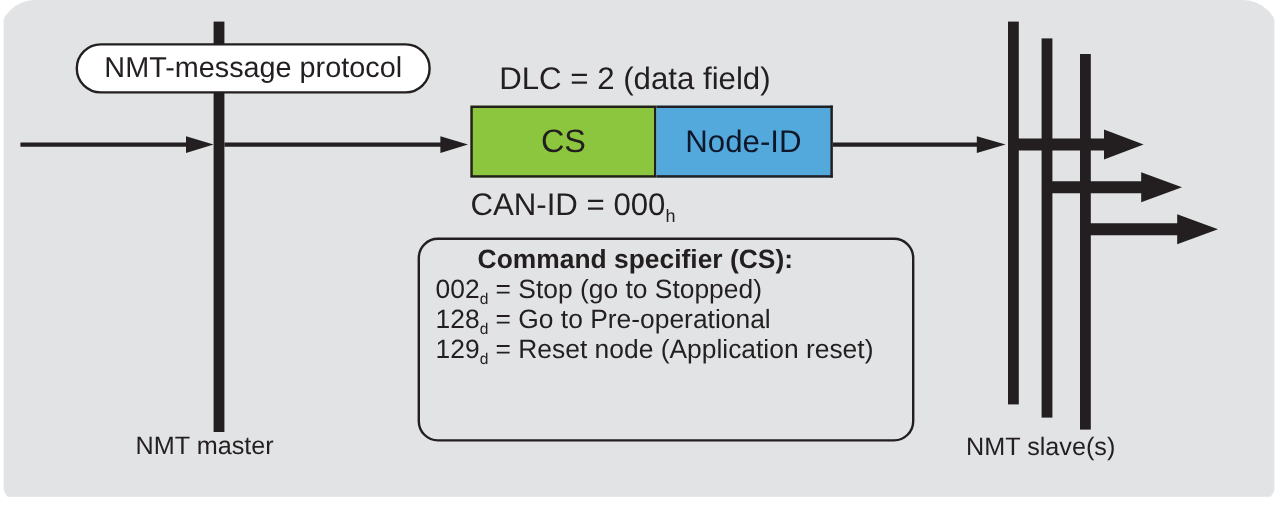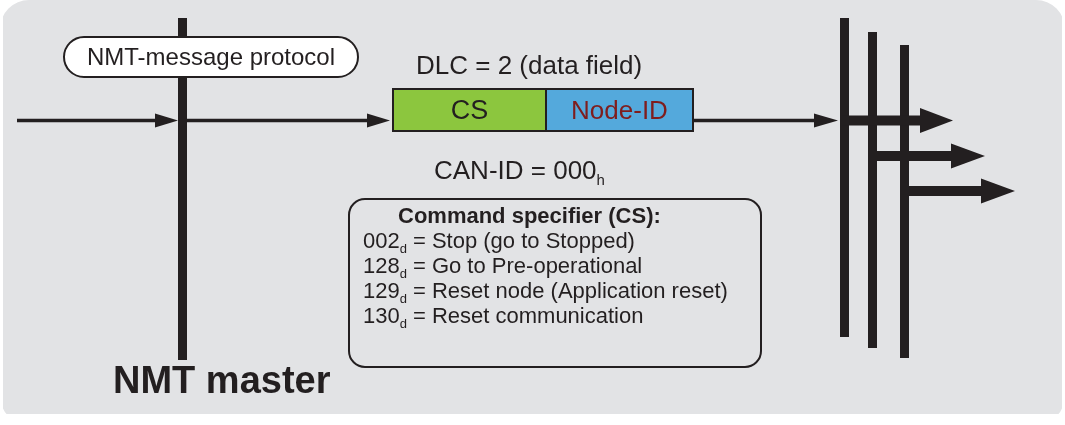--- a/index.html
+++ b/index.html
@@ -11,37 +11,37 @@
     color:#231f20;
     overflow:hidden;
     border-radius:29px;
   }
   .panel{
     position:absolute;left:3px;top:0;width:1059px;height:414px;
   }
   .gfx{position:absolute;left:0;top:0;}
   .lbl{position:absolute;line-height:1;white-space:nowrap;}
   .f26{font-size:26px;}
-  .bold29{font-size:38px;font-weight:bold;}
+  .bold29{font-size:21px;font-weight:normal;}
   .protocol-box{
     position:absolute;left:63px;top:36px;width:296px;height:42px;
     background:#ffffff;border:2.5px solid #231f20;border-radius:21px;
     display:flex;align-items:center;justify-content:center;
     font-size:24px;box-sizing:border-box;
   }
   .data-field{
-    position:absolute;left:392px;top:88px;width:302px;height:44px;
+    position:absolute;left:392px;top:88px;width:302px;height:60px;
     display:flex;box-sizing:border-box;
   }
   .cell{
     display:flex;align-items:center;justify-content:center;
     box-sizing:border-box;border:2.5px solid #231f20;height:100%;
   }
   .cell.cs{width:155px;font-size:27px;color:#231f20;}
-  .cell.node{width:147px;font-size:26px;color:#7f1d1d;border-left:none;}
+  .cell.node{width:147px;font-size:26px;color:#0f172a;border-left:none;}
   .cmd-box{
     position:absolute;left:348px;top:198px;width:414px;height:170px;
     border:2.5px solid #231f20;border-radius:17px;box-sizing:border-box;
     padding:3px 10px 0 13px;font-size:22px;line-height:25px;
   }
   .cmd-title{font-weight:bold;margin-left:35px;}
   sub.sb{font-size:13px;line-height:0;}
   .desc{margin-left:6px;}
   .sub-h{font-size:15px;line-height:0;}
 </style>
@@ -86,26 +86,26 @@
 
   <div class="data-field">
     <div class="cell cs" style="background: rgb(140, 198, 62);">
       <span>CS</span>
     </div>
     <div class="cell node" style="background: rgb(84, 169, 220);">
       <span>Node-ID</span>
     </div>
   </div>
 
-  <div class="lbl f26" style="left:392px;top:157px;margin-left:42px;"><span>CAN-ID = 000</span><sub class="sub-h">h</sub></div>
+  <div class="lbl f26" style="left:392px;top:157px;"><span>CAN-ID = 000</span><sub class="sub-h">h</sub></div>
 
   <div class="cmd-box">
     <div class="cmd-title">Command specifier (CS):</div>
     <div class="cmd-row"><span>002</span><sub class="sb">d</sub><span class="desc">= Stop (go to Stopped)</span></div>
     <div class="cmd-row"><span>128</span><sub class="sb">d</sub><span class="desc">= Go to Pre-operational</span></div>
     <div class="cmd-row"><span>129</span><sub class="sb">d</sub><span class="desc">= Reset node (Application reset)</span></div>
-    <div class="cmd-row"><span>130</span><sub class="sb">d</sub><span class="desc">= Reset communication</span></div>
   </div>
 
 
   <div class="lbl bold29" style="left:113px;top:361px;">NMT master</div>
+  <div class="lbl bold29" style="left:805px;top:362px;">NMT slave(s)</div>
 
 </div>
 
 </body></html>

